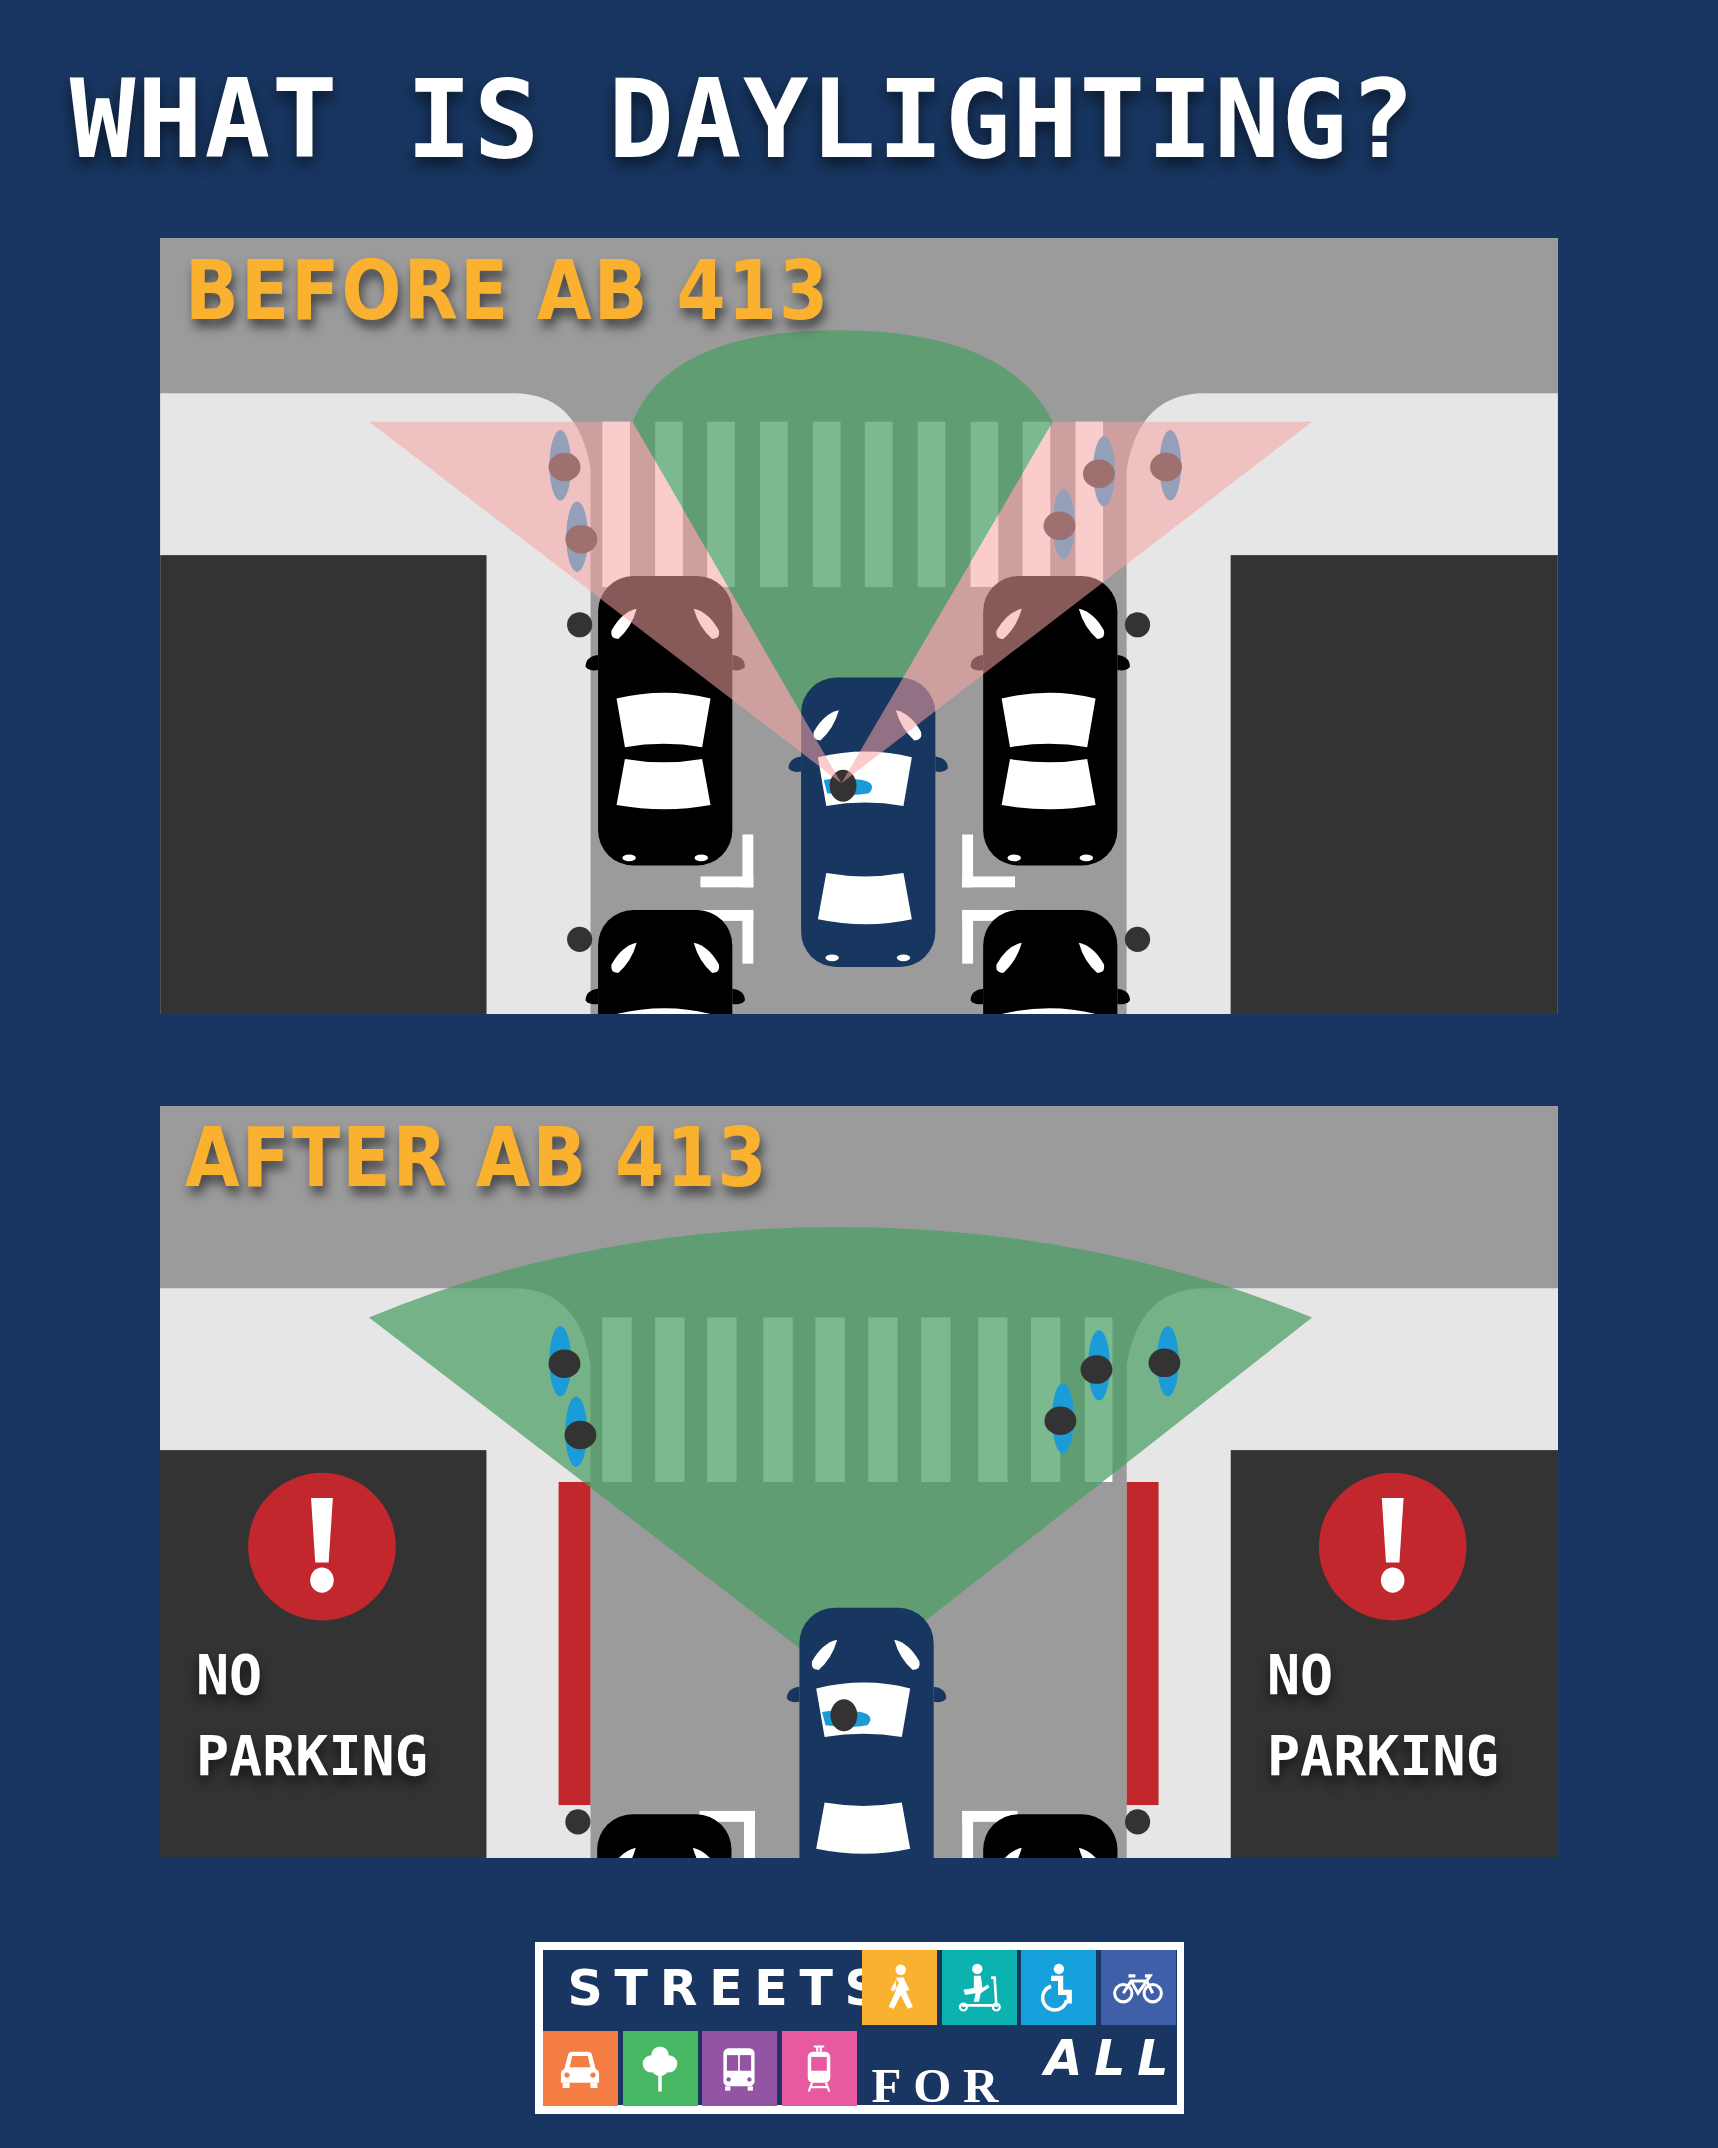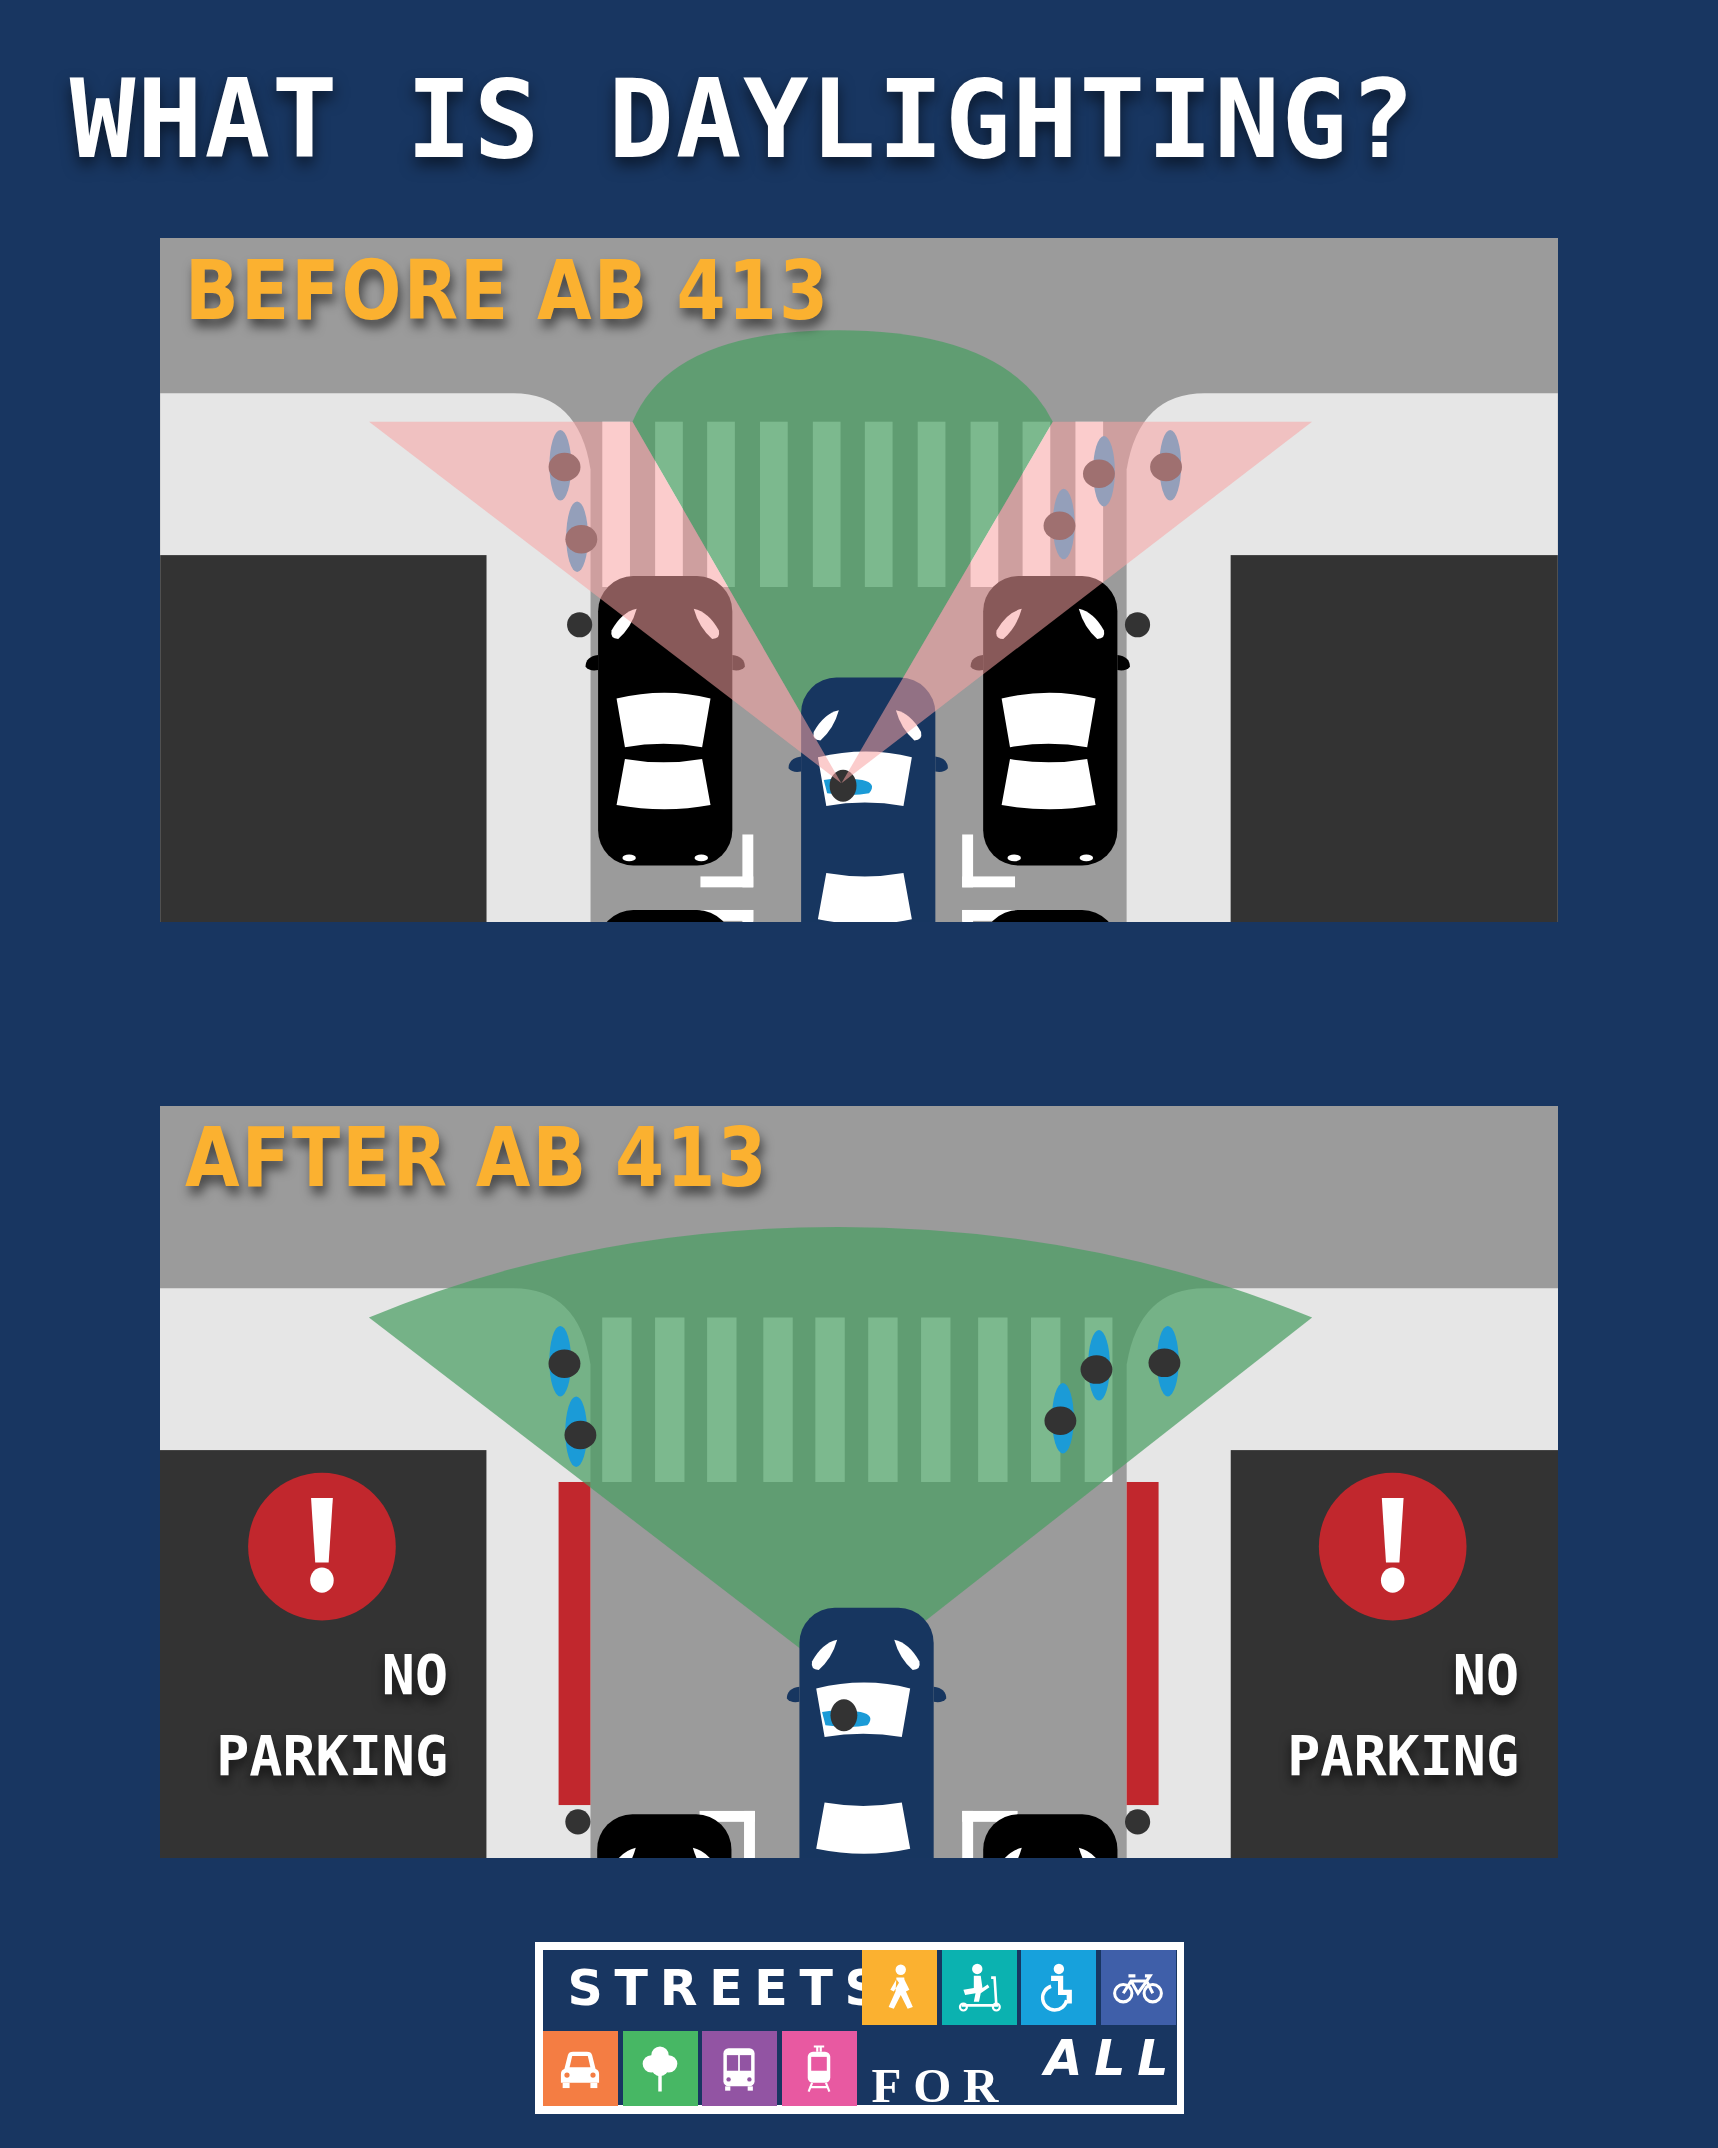--- a/index.html
+++ b/index.html
@@ -2,33 +2,33 @@
 <html style="font-size:13.4px"><head>
 <meta charset="utf-8">
 <style>
   html, body { margin:0; padding:0; }
   body { width:1718px; height:2148px; background:#183661; position:relative; overflow:hidden; font-family:"DejaVu Sans", sans-serif; }
   .abs { position:absolute; }
   #title { left:0; top:65px; width:1486px; text-align:center; color:#ffffff; font-family:"DejaVu Sans Mono", monospace; font-weight:bold; font-size:109px; letter-spacing:1.7px; line-height:109px; text-shadow:0 8.4px 15px rgba(0,0,0,0.55); }
   .panel { position:absolute; left:160px; width:1398px; overflow:hidden; background:#9b9b9b; }
   .panel svg { position:absolute; left:0; top:0; }
   .panel-heading { position:absolute; left:25px; color:#fbb130; font-family:"DejaVu Sans", sans-serif; font-weight:bold; font-size:82px; line-height:84px; letter-spacing:2.5px; transform:scaleX(0.86); transform-origin:left center; text-shadow:3.4px 8.4px 11.7px rgba(0,0,0,0.55); white-space:nowrap; }
-  .nopark { position:absolute; width:252px; text-align:right; color:#fff; font-family:"DejaVu Sans Mono", monospace; font-weight:bold; font-size:55px; line-height:81px; text-shadow:0 6.7px 11.7px rgba(0,0,0,0.6); }
+  .nopark { position:absolute; width:252px; text-align:left; color:#fff; font-family:"DejaVu Sans Mono", monospace; font-weight:bold; font-size:55px; line-height:81px; text-shadow:0 6.7px 11.7px rgba(0,0,0,0.6); }
   #logo { position:absolute; left:535px; top:1942px; width:649px; height:172px; background:#ffffff; }
   #logo .inner { position:absolute; left:7.6px; top:8.4px; width:634px; height:155px; background:#183661; }
   .tile { position:absolute; width:75px; height:75px; display:flex; align-items:center; justify-content:center; }
   .tile svg { width:52px; height:52px; }
   .logo-word { position:absolute; color:#fff; font-family:"DejaVu Sans", sans-serif; font-weight:bold; font-size:49px; line-height:50px; letter-spacing:11.7px; white-space:nowrap; }
 </style>
 </head>
 <body>
 
 <div id="title" class="abs">WHAT IS DAYLIGHTING?</div>
 
-<div class="panel" style="top:238px;height:684px;">
+<div class="panel" style="top:238px;height:776px;">
   <svg width="1398" height="776" viewBox="191 284 1666 925">
     <defs>
       <g id="car-shape">
 
         <rect x="0" y="0" width="160" height="345" rx="42" ry="42"></rect>
         <path d="M -15 108 q 0 -12 15 -14 l 0 18 q -10 2 -15 -4 z"></path>
         <path d="M 175 108 q 0 -12 -15 -14 l 0 18 q 10 2 15 -4 z"></path>
       </g>
     </defs>
 

